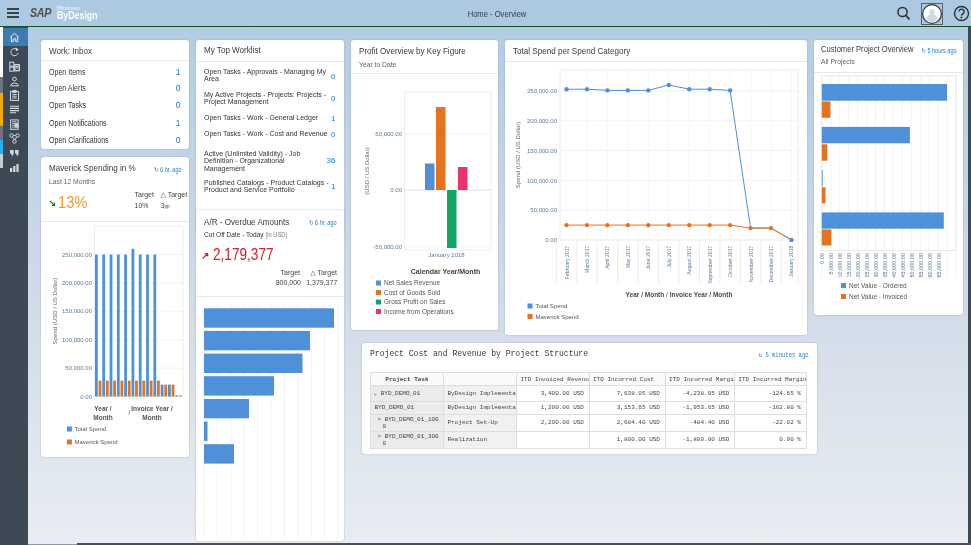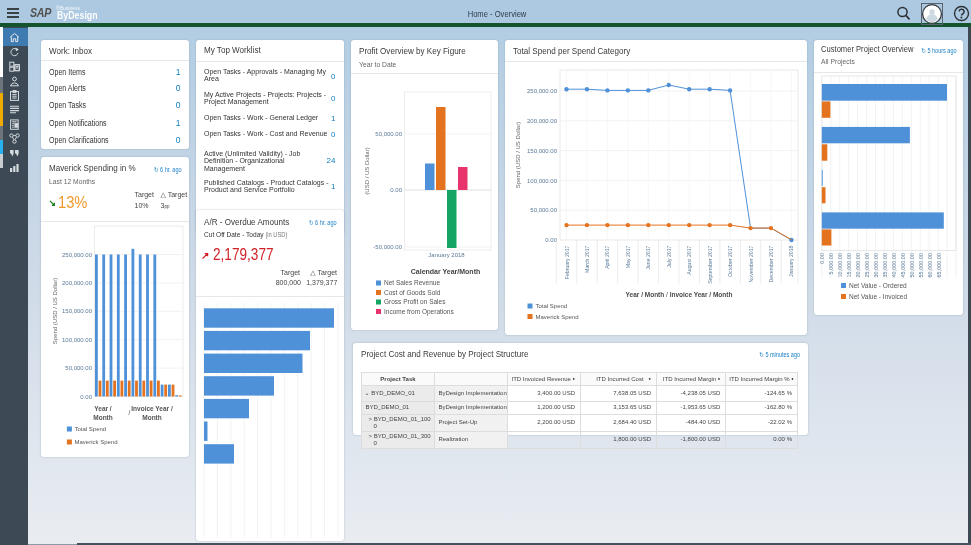--- a/index.html
+++ b/index.html
@@ -1,18 +1,18 @@
 <!DOCTYPE html>
 <html><head>
 <meta charset="utf-8">
 <style>
   * { margin:0; padding:0; box-sizing:border-box; }
   html,body { width:971px; height:545px; overflow:hidden; font-family:"Liberation Sans",sans-serif; }
   body { position:relative; background:#b2cde3; }
-  #topbar { position:absolute; left:0; top:0; width:971px; height:27px; background:#adc9e1; border-bottom:4px solid #14532d; z-index:5; }
+  #topbar { position:absolute; left:0; top:0; width:971px; height:27px; background:#adc9e1; border-bottom:1px solid #14532d; z-index:5; }
   #main { position:absolute; left:0; top:27px; width:971px; height:518px;
           background:linear-gradient(#b2cde3 0%, #cdd9e7 45%, #e9edf2 100%); }
   #sidebar { position:absolute; left:0; top:27px; width:28px; height:518px; background:#3d4a56; z-index:6; }
   #scrollbar { position:absolute; right:0; top:27px; width:3px; height:518px; background:#3e4852; z-index:7; }
   .card { position:absolute; background:#fff; border-radius:3px; box-shadow:0 0 2px rgba(120,140,160,.55); }
   .ct { position:absolute; font-size:9.5px; color:#3a3a3a; white-space:nowrap; transform:scaleX(0.85); transform-origin:0 50%; }
   .sub { position:absolute; font-size:7.5px; color:#666; white-space:nowrap; transform:scaleX(0.9); transform-origin:0 50%; }
   .ts { position:absolute; font-size:6.5px; color:#1a7fc6; white-space:nowrap; transform:scaleX(0.85); transform-origin:100% 50%; }
   .div { position:absolute; height:1px; background:#e7e7e7; left:0; right:0; }
   .abs { position:absolute; white-space:nowrap; }
@@ -201,21 +201,21 @@
   <div class="div" style="top:20.6px;"></div>
   <div class="abs wl" style="top:27.5px;">Open Tasks - Approvals - Managing My<br>Area</div>
   <div class="abs wn" style="top:31.6px;">0</div>
   <div class="abs wl" style="top:50.9px;">My Active Projects - Projects: Projects -<br>Project Management</div>
   <div class="abs wn" style="top:54px;">0</div>
   <div class="abs wl" style="top:74.1px;">Open Tasks - Work - General Ledger</div>
   <div class="abs wn" style="top:73.8px;">1</div>
   <div class="abs wl" style="top:90.3px;">Open Tasks - Work - Cost and Revenue</div>
   <div class="abs wn" style="top:90px;">0</div>
   <div class="abs wl" style="top:109.8px;">Active (Unlimited Validity) - Job<br>Definition - Organizational<br>Management</div>
-  <div class="abs wn" style="top:115.8px;">24</div>
+  <div class="abs wn" style="top:115.8px;">36</div>
   <div class="abs wl" style="top:138.8px;">Published Catalogs - Product Catalogs -<br>Product and Service Portfolio</div>
   <div class="abs wn" style="top:141.7px;">1</div>
 </div>
 <div class="card" id="c2b" style="left:196px; top:210px; width:147.5px; height:331px;">
   <div class="ct" style="left:8px;top:6px;">A/R - Overdue Amounts</div>
   <div class="ts" style="right:7px;top:9px;">↻ 6 hr. ago</div>
   <div class="abs" style="left:7.6px;top:20.3px;font-size:8px;color:#333;transform:scaleX(0.82);transform-origin:0 50%;">Cut Off Date - Today <span style="font-size:7px;color:#777;">(in USD)</span></div>
   <div class="abs" style="left:5px;top:40px;font-size:10px;color:#cf2229;font-weight:700;">↗</div>
   <div class="abs" style="left:16.5px;top:35px;font-size:17px;color:#cf2229;transform:scaleX(0.8);transform-origin:0 50%;">2,179,377</div>
   <div class="abs" style="right:43.5px;top:58.6px;font-size:7px;color:#444;">Target</div>
@@ -431,21 +431,21 @@
       <text x="108.85" y="213" text-anchor="end" transform="rotate(-90 108.85 213)">55,000.00</text>
       <text x="117.8" y="213" text-anchor="end" transform="rotate(-90 117.8 213)">60,000.00</text>
       <text x="126.75" y="213" text-anchor="end" transform="rotate(-90 126.75 213)">65,000.00</text>
     </g>
     <rect x="27" y="243" width="5" height="5" fill="#4e91d9"></rect>
     <text x="35" y="247.7" font-size="6.5" fill="#555">Net Value - Ordered</text>
     <rect x="27" y="254" width="5" height="5" fill="#e4731f"></rect>
     <text x="35" y="258.7" font-size="6.5" fill="#555">Net Value - Invoiced</text>
   </svg>
 </div>
-<div class="card" id="c6" style="left:353px; top:343px; width:455px; height:92px;">
+<div class="card" id="c6" style="left:362px; top:343px; width:455px; height:111px;font-family:Liberation Mono, monospace;">
   <div class="ct" style="left:8px;top:5px;">Project Cost and Revenue by Project Structure</div>
   <div class="ts" style="right:8px;top:7.5px;">↻ 5 minutes ago</div>
   <table style="position:absolute;left:7.5px;top:29.4px;width:436.5px;border-collapse:collapse;table-layout:fixed;font-size:6px;color:#444;">
     <colgroup>
         <col style="width:73.9px">
         <col style="width:73.1px">
         <col style="width:72.5px">
         <col style="width:76px">
         <col style="width:69.3px">
         <col style="width:71.7px">

